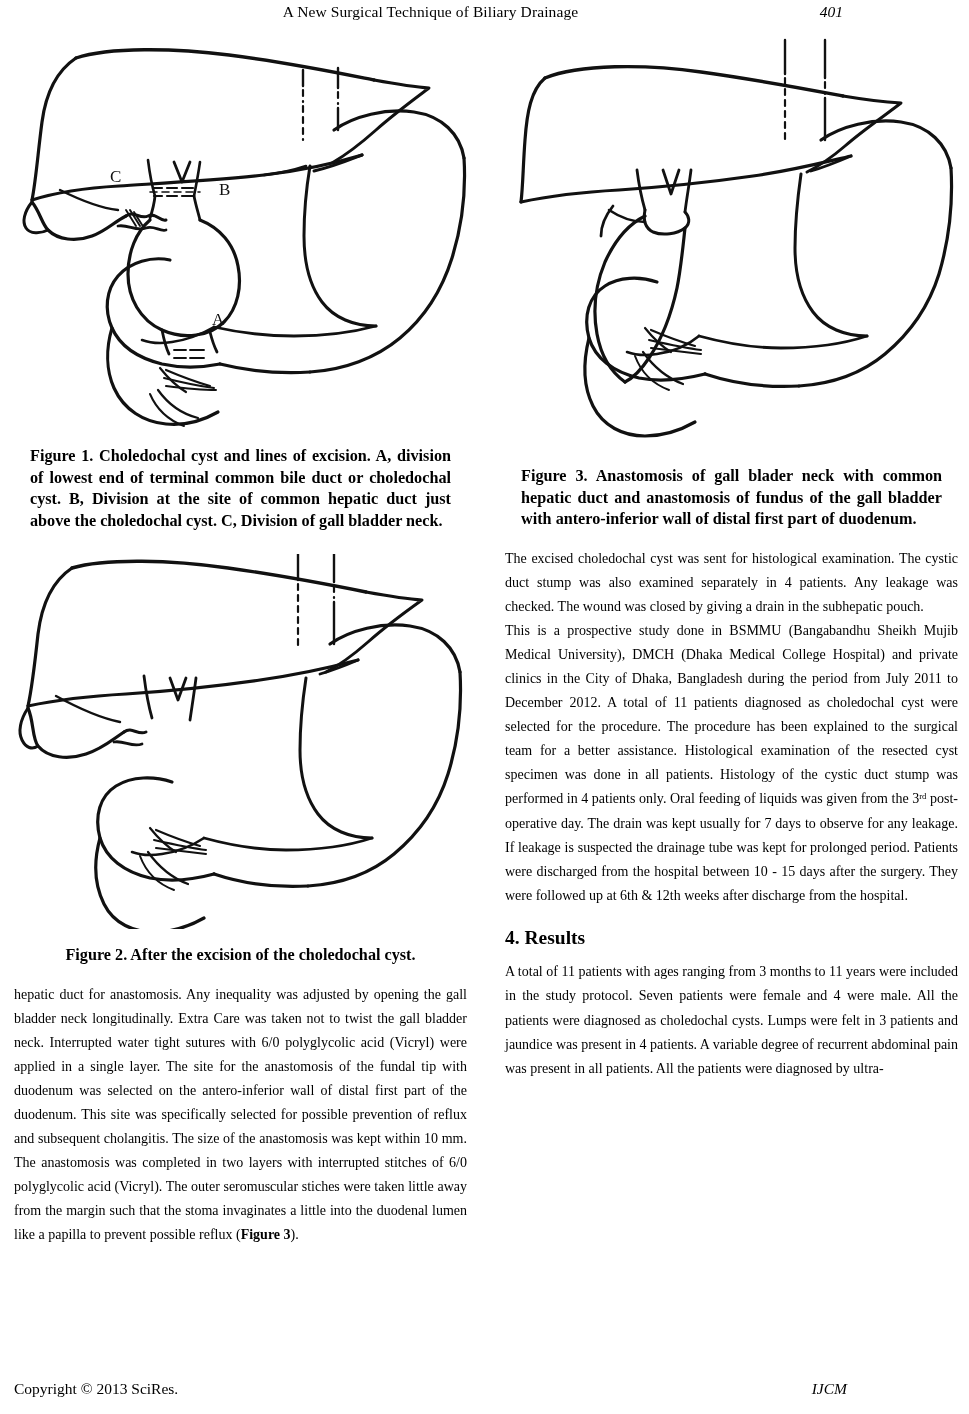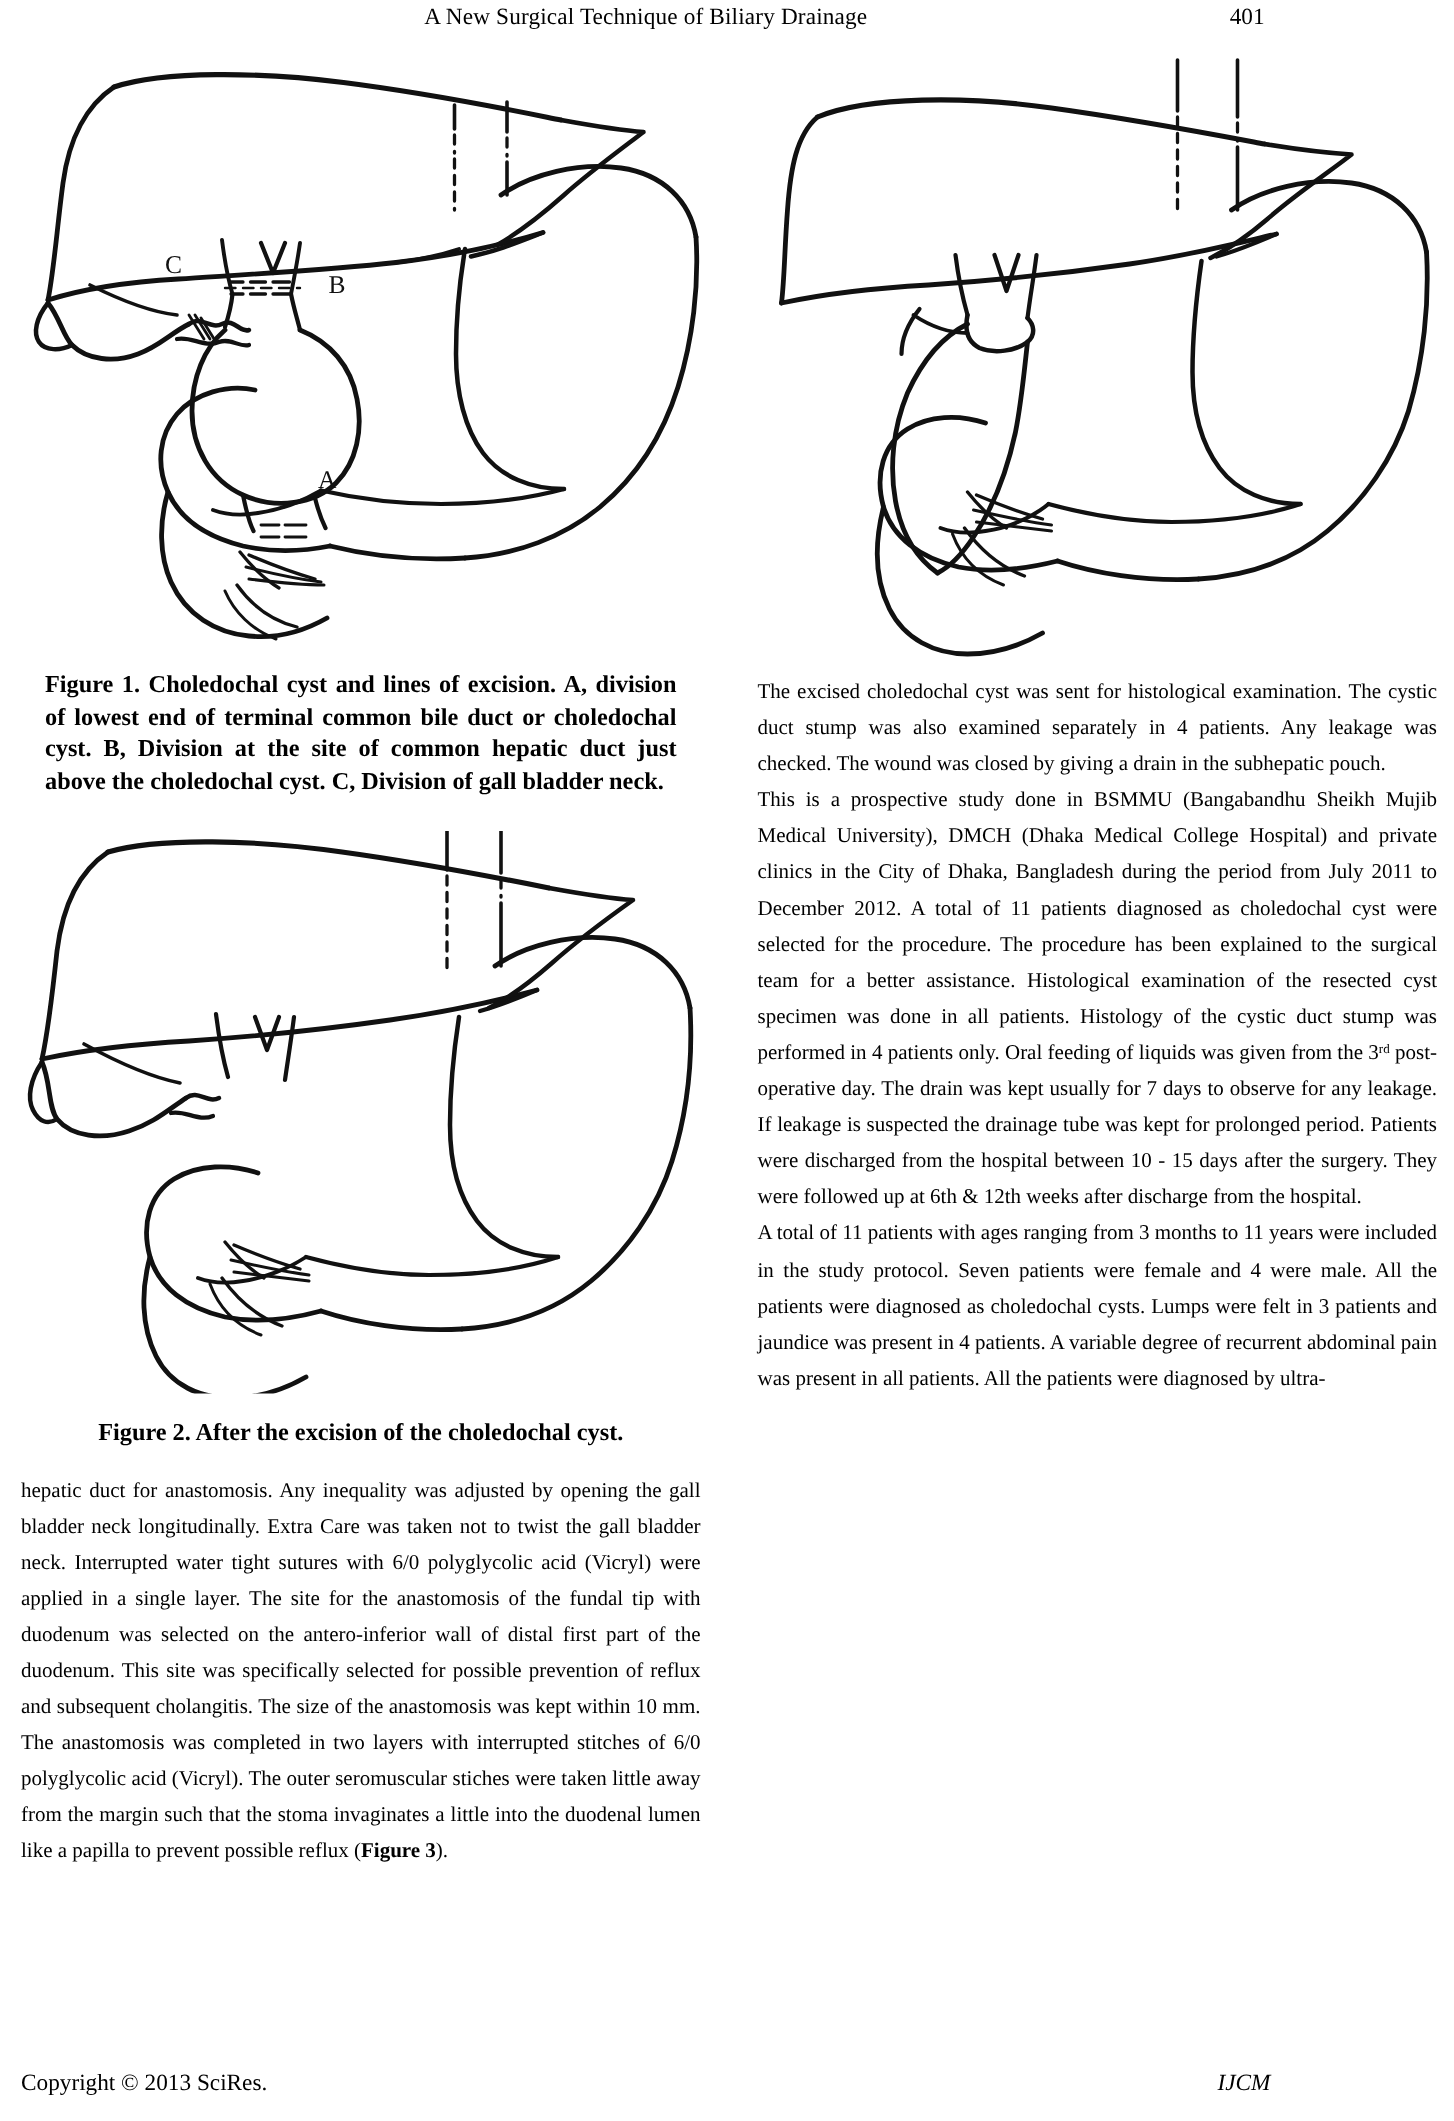--- a/index.html
+++ b/index.html
@@ -36,20 +36,21 @@
     letter-spacing: 0.1px;
     line-height: 1;
     padding-top: 4px;
   }
   .running-head-page {
     position: absolute;
     right: 4px;
     top: 4px;
     font-size: 15.5px;
     line-height: 1;
+    font-style: italic;
   }
 
   
   .columns {
     display: flex;
     gap: 38px;
     align-items: flex-start;
   }
   .col {
     width: 453px;
@@ -341,28 +342,30 @@
             <path d="M146,300 C160,306 176,312 190,316" stroke-width="2.2"></path>
             <path d="M144,310 C162,314 180,318 196,320" stroke-width="2"></path>
             <path d="M146,318 C162,320 180,322 196,324" stroke-width="2"></path>
             <path d="M140,298 C148,308 156,316 166,322" stroke-width="2.2"></path>
             <path d="M138,322 C148,336 162,348 178,354" stroke-width="2.2"></path>
             <path d="M130,326 C136,342 148,354 164,360" stroke-width="2"></path>
           </g>
         </svg>
       </div>
 
+      <p class="figcaption">Figure 3. Anastomosis of gall blader neck with common hepatic duct and anastomosis of fundus of the gall bladder with antero-inferior wall of distal first part of duodenum.</p>
 
       <p class="body gap-para">The excised choledochal cyst was sent for histological examination. The cystic duct stump was also examined separately in 4 patients. Any leakage was checked. The wound was closed by giving a drain in the subhepatic pouch.</p>
 
 
       <p class="body">
         <span>This is a prospective study done in BSMMU (Bangabandhu Sheikh Mujib Medical University), DMCH (Dhaka Medical College Hospital) and private clinics in the City of Dhaka, Bangladesh during the period from July 2011 to December 2012. A total of 11 patients diagnosed as choledochal cyst were selected for the procedure. The procedure has been explained to the surgical team for a better assistance. Histological examination of the resected cyst specimen was done in all patients. Histology of the cystic duct stump was performed in 4 patients only. Oral feeding of liquids was given from the 3</span><sup>rd</sup><span> post-operative day. The drain was kept usually for 7 days to observe for any leakage. If leakage is suspected the drainage tube was kept for prolonged period. Patients were discharged from the hospital between 10 - 15 days after the surgery. They were followed up at 6th &amp; 12th weeks after discharge from the hospital.</span>
       </p>
 
+      <h2 class="section">4. Results</h2>
 
       <p class="body">A total of 11 patients with ages ranging from 3 months to 11 years were included in the study protocol. Seven patients were female and 4 were male. All the patients were diagnosed as choledochal cysts. Lumps were felt in 3 patients and jaundice was present in 4 patients. A variable degree of recurrent abdominal pain was present in all patients. All the patients were diagnosed by ultra-</p>
     </div>
   </div>
 
   <div class="footer">
     <div>Copyright © 2013 SciRes.</div>
     <div class="footer-right">IJCM</div>
   </div>
 

